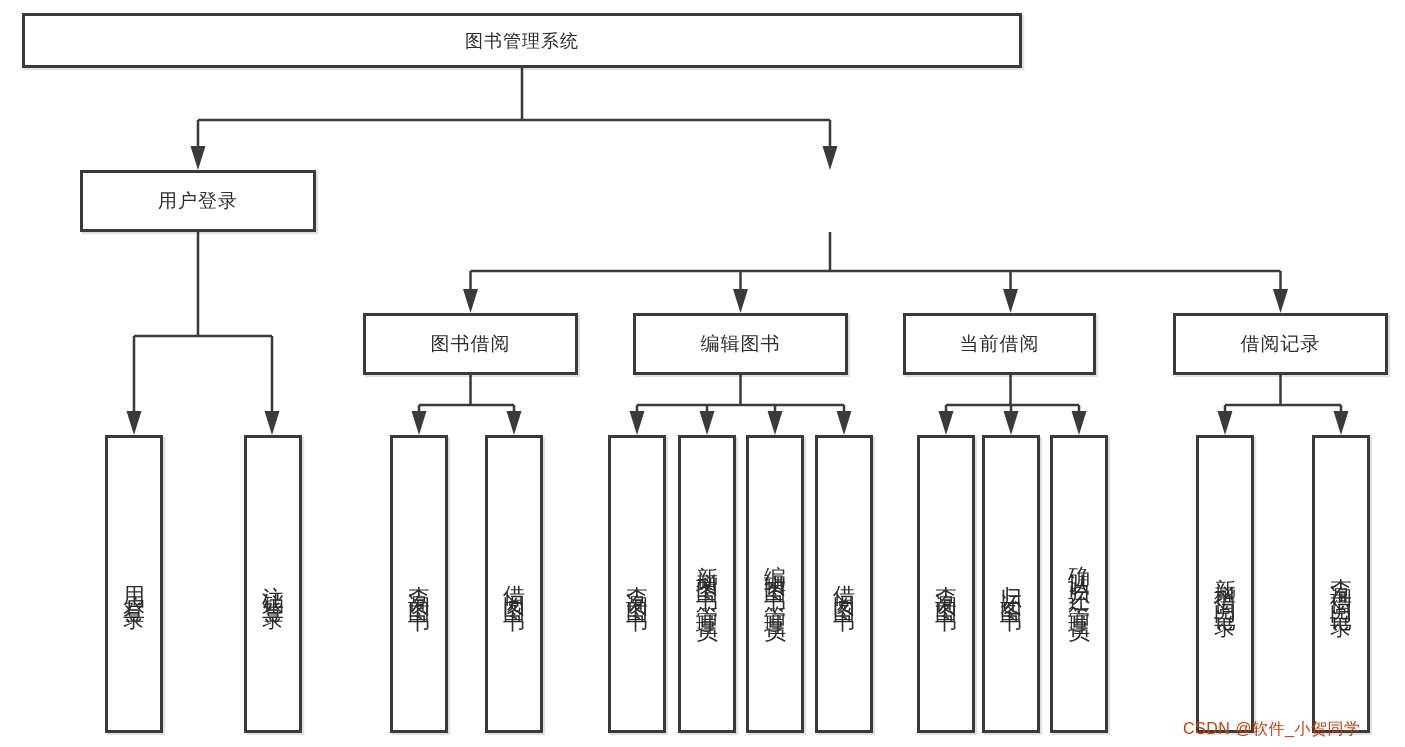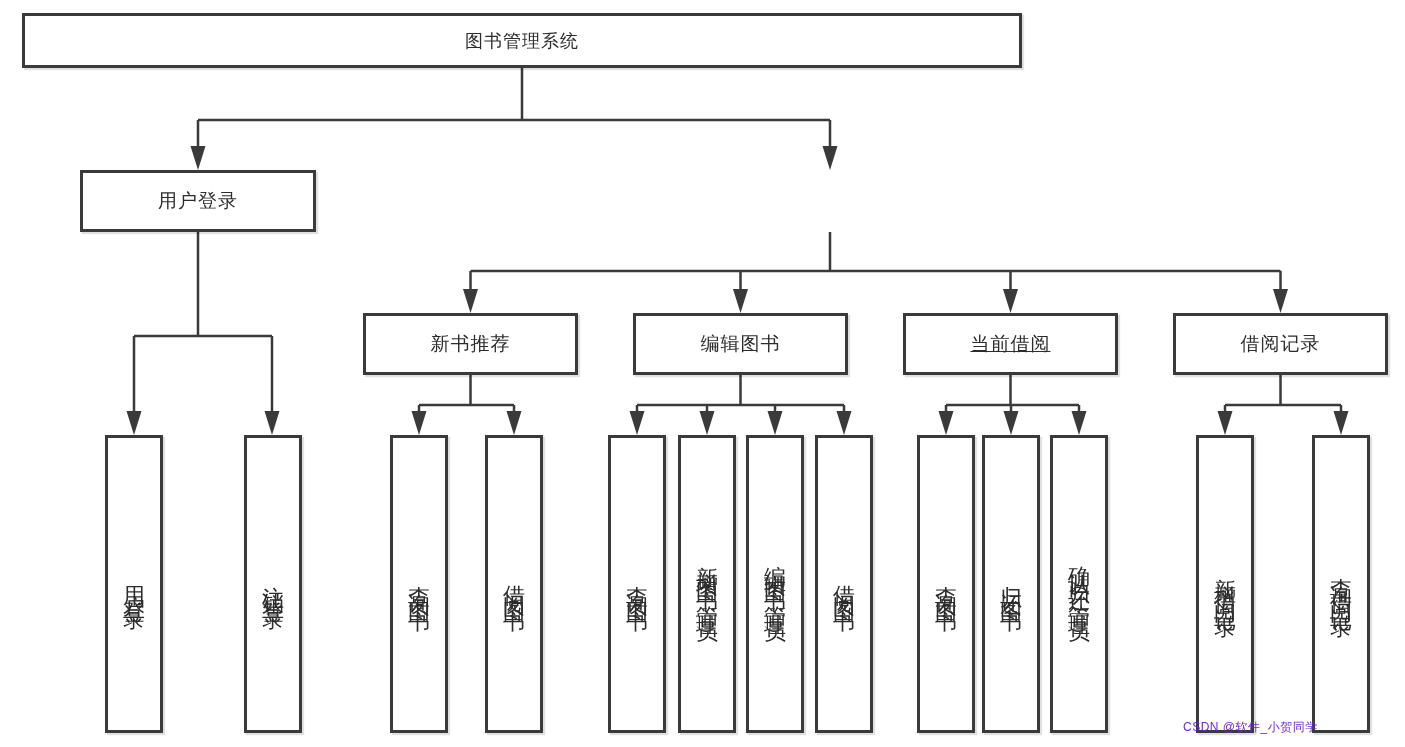--- a/index.html
+++ b/index.html
@@ -68,22 +68,22 @@
     font-size:22px;
     letter-spacing:8px;
     line-height:1;
     color:var(--text);
     white-space:nowrap;
   }
   .watermark{
     position:absolute;
     left:1183px;
     top:719px;
-    font-size:12px;
-    color:#6d28d9;
+    font-size:16px;
+    color:#c2410c;
     letter-spacing:0.5px;
     white-space:nowrap;
     z-index:5;
   }
 </style>
 </head>
 <body>
 
 <div class="canvas">
 
@@ -120,23 +120,23 @@
 
     <path d="M1280.5,375 V405 M1225,405 H1341 M1225,405 V413 M1341,405 V413"></path>
     <polygon points="1217.5,411 1232.5,411 1225,435"></polygon>
     <polygon points="1333.5,411 1348.5,411 1341,435"></polygon>
   </svg>
 
   <div class="box root-box">图书管理系统</div>
 
   <div class="box lvl" style="left:80px;top:170px;width:236px;">用户登录</div>
 
-  <div class="box lvl" style="left:363px;top:313px;width:215px;">新书推荐</div>
+  <div class="box lvl" style="left:363px;top:313px;width:215px;">图书借阅</div>
   <div class="box lvl" style="left:633px;top:313px;width:215px;">编辑图书</div>
-  <div class="box lvl" style="left:903px;top:313px;width:215px;text-decoration:underline;">当前借阅</div>
+  <div class="box lvl" style="left:903px;top:313px;width:193px;">当前借阅</div>
   <div class="box lvl" style="left:1173px;top:313px;width:215px;">借阅记录</div>
 
   <div class="leaf" style="left:105px;">
     <span class="vtext">用户登录</span>
   </div>
   <div class="leaf" style="left:244px;">
     <span class="vtext">注销登录</span>
   </div>
 
   <div class="leaf" style="left:390px;">

